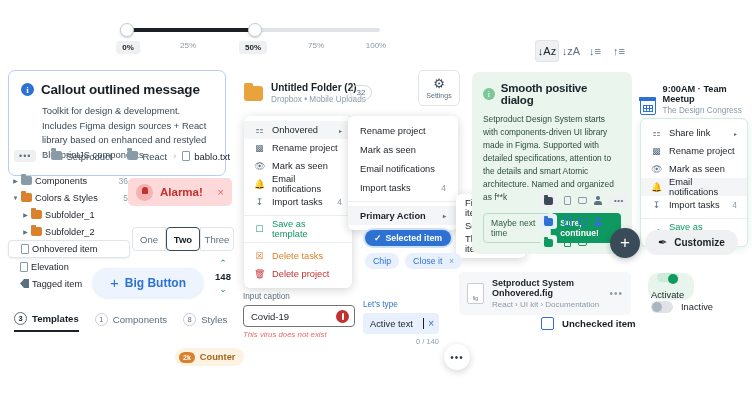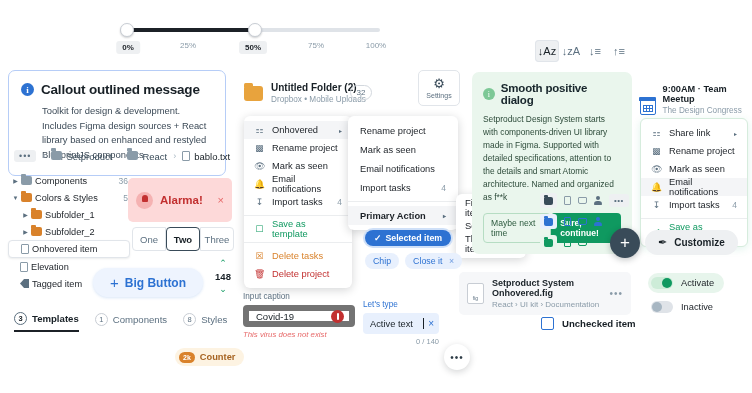--- a/index.html
+++ b/index.html
@@ -56,21 +56,21 @@
 
   
   .ic { display: inline-block; vertical-align: middle; }
   .ic-folder { width: 11px; height: 9px; border-radius: 1.5px 2px 2px 2px; position: relative; }
   .ic-folder:before { content:""; position:absolute; left:0; top:-2.5px; width:5px; height:3px; border-radius:1px 1px 0 0; background: inherit; }
   .f-gray { background: #8a9ba8; } .f-amber { background: #d9822b; }
   .ic-doc { width: 8px; height: 10px; border: 1px solid #8a9ba8; border-radius: 1px; position: relative; background:#fff; }
   .ic-tag { width: 9px; height: 9px; background: #5c7080; clip-path: polygon(0 50%,45% 0,100% 0,100% 100%,45% 100%); }
 
   
-  #alarm { left: 128px; top: 178px; width: 104px; height: 44px; background: #fdd9d9;
+  #alarm { left: 128px; top: 178px; width: 104px; height: 28px; background: #fdd9d9;
            border-radius: 5px; display: flex; align-items: center; padding: 0 8px; gap: 7px; }
   .alarm-ic { width: 17px; height: 17px; border-radius: 50%; background: #f5b2b2; position: relative; }
   .alarm-ic:after { content: ""; position: absolute; left: 5.5px; top: 3.5px; width: 6px; height: 7px;
                     background: #c23030; border-radius: 3px 3px 1px 1px; }
   .alarm-txt { font-size: 11.5px; font-weight: bold; color: #c23030; flex: 1; }
   .alarm-x { color: #e76a6a; font-size: 11px; }
 
   
   #segmented { left: 132px; top: 227px; display: flex; }
   .seg { width: 34px; height: 24px; border: 1px solid #e1e5ea; display: flex; align-items: center;
@@ -197,42 +197,42 @@
          color: #fff; font-size: 17px; display: flex; align-items: center; justify-content: center;
          box-shadow: 0 2px 6px rgba(16,22,26,.25); }
 
   
   #customize { left: 645px; top: 230px; height: 25px; background: #eef0f2; border-radius: 13px;
                display: flex; align-items: center; gap: 7px; padding: 0 13px; }
   .cz-lbl { font-size: 10px; font-weight: bold; color: #182026; }
 
   
   .tgrow { display: flex; align-items: center; gap: 8px; }
-  #tg1 { left: 648px; top: 273px; height: 20px; background: #e7f5ec; border-radius: 10px; padding: 0 10px 0 3px; }
+  #tg1 { left: 648px; top: 273px; height: 27px; background: #e7f5ec; border-radius: 10px; padding: 0 10px 0 3px; flex-direction: column; }
   #tg2 { left: 648px; top: 297px; height: 20px; padding: 0 10px 0 3px; }
   .tgl { width: 22px; height: 12px; border-radius: 6px; position: relative; }
   .tgl.on { background: #cdecd8; } .tgl.off { background: #dfe3e8; }
   .tgl .knb { position: absolute; top: 1px; width: 10px; height: 10px; border-radius: 50%; }
   .tgl.on .knb { right: 1px; background: #0f9960; }
   .tgl.off .knb { left: 1px; background: #a7b6c2; }
   .tg-lbl { font-size: 9.3px; color: #1c2127; }
 
   
   #chips { left: 365px; top: 230px; }
   .chip-sel { display: inline-flex; align-items: center; gap: 4px; background: #2d72d2; color: #fff;
               border-radius: 10px; padding: 3px 9px; font-size: 8.8px; font-weight: bold;
               box-shadow: 0 0 0 2px #cfe0f8; }
   .chiprow { display: flex; gap: 6px; margin-top: 7px; }
   .chip { background: #e8f0fd; color: #2d72d2; border-radius: 9px; padding: 3px 8px; font-size: 8.8px; }
   .chip .cx { margin-left: 4px; color: #6f9ce0; }
 
   
   #inputblk { left: 243px; top: 292px; width: 112px; }
   .in-cap { font-size: 8.2px; color: #5c7080; margin-bottom: 4px; }
-  .in-box { height: 22px; border: 6px solid #737373; border-radius: 4px; background: #fff;
+  .in-box { height: 22px; border: 1px solid #737373; border-radius: 4px; background: #fff;
             display: flex; align-items: center; padding: 0 5px 0 7px; }
   .in-val { flex: 1; font-size: 9.5px; color: #182026; }
   .in-err-ic { width: 13px; height: 13px; border-radius: 50%; background: #c23030; position: relative; }
   .in-err-ic:after { content:""; position:absolute; left:5.5px; top:3px; width:2px; height:7px; background:#fff; border-radius:1px; }
   .in-err { font-size: 7.8px; color: #e76a6a; margin-top: 3px; font-style: italic; }
 
   
   #activeblk { left: 363px; top: 300px; width: 76px; }
   .at-cap { font-size: 8.2px; color: #2d72d2; margin-bottom: 4px; }
   .at-box { height: 21px; background: #e8f0fd; border-radius: 4px; display: flex; align-items: center;

